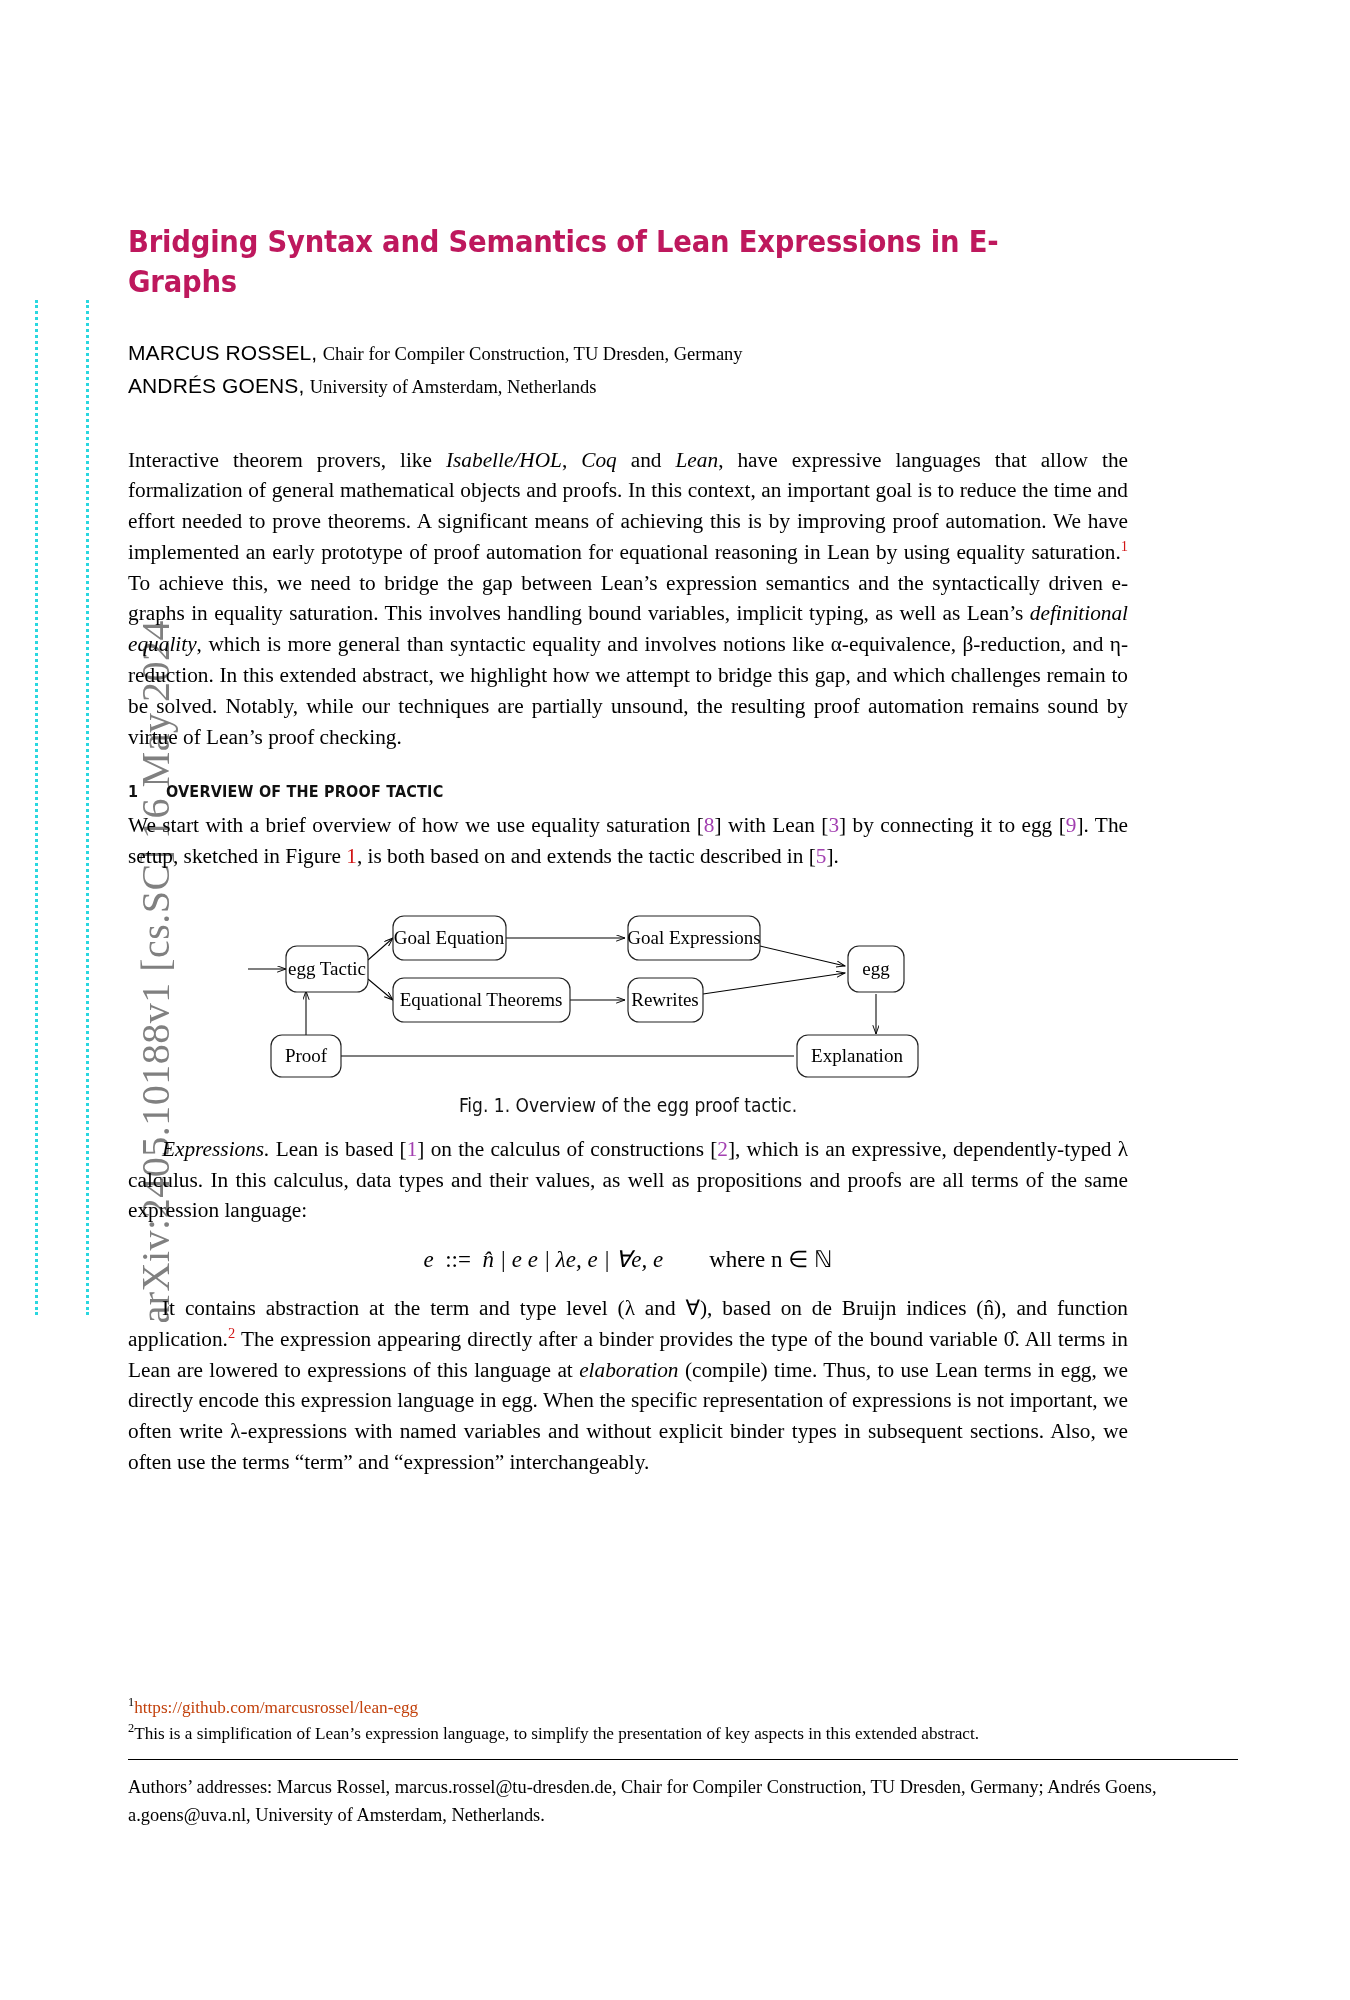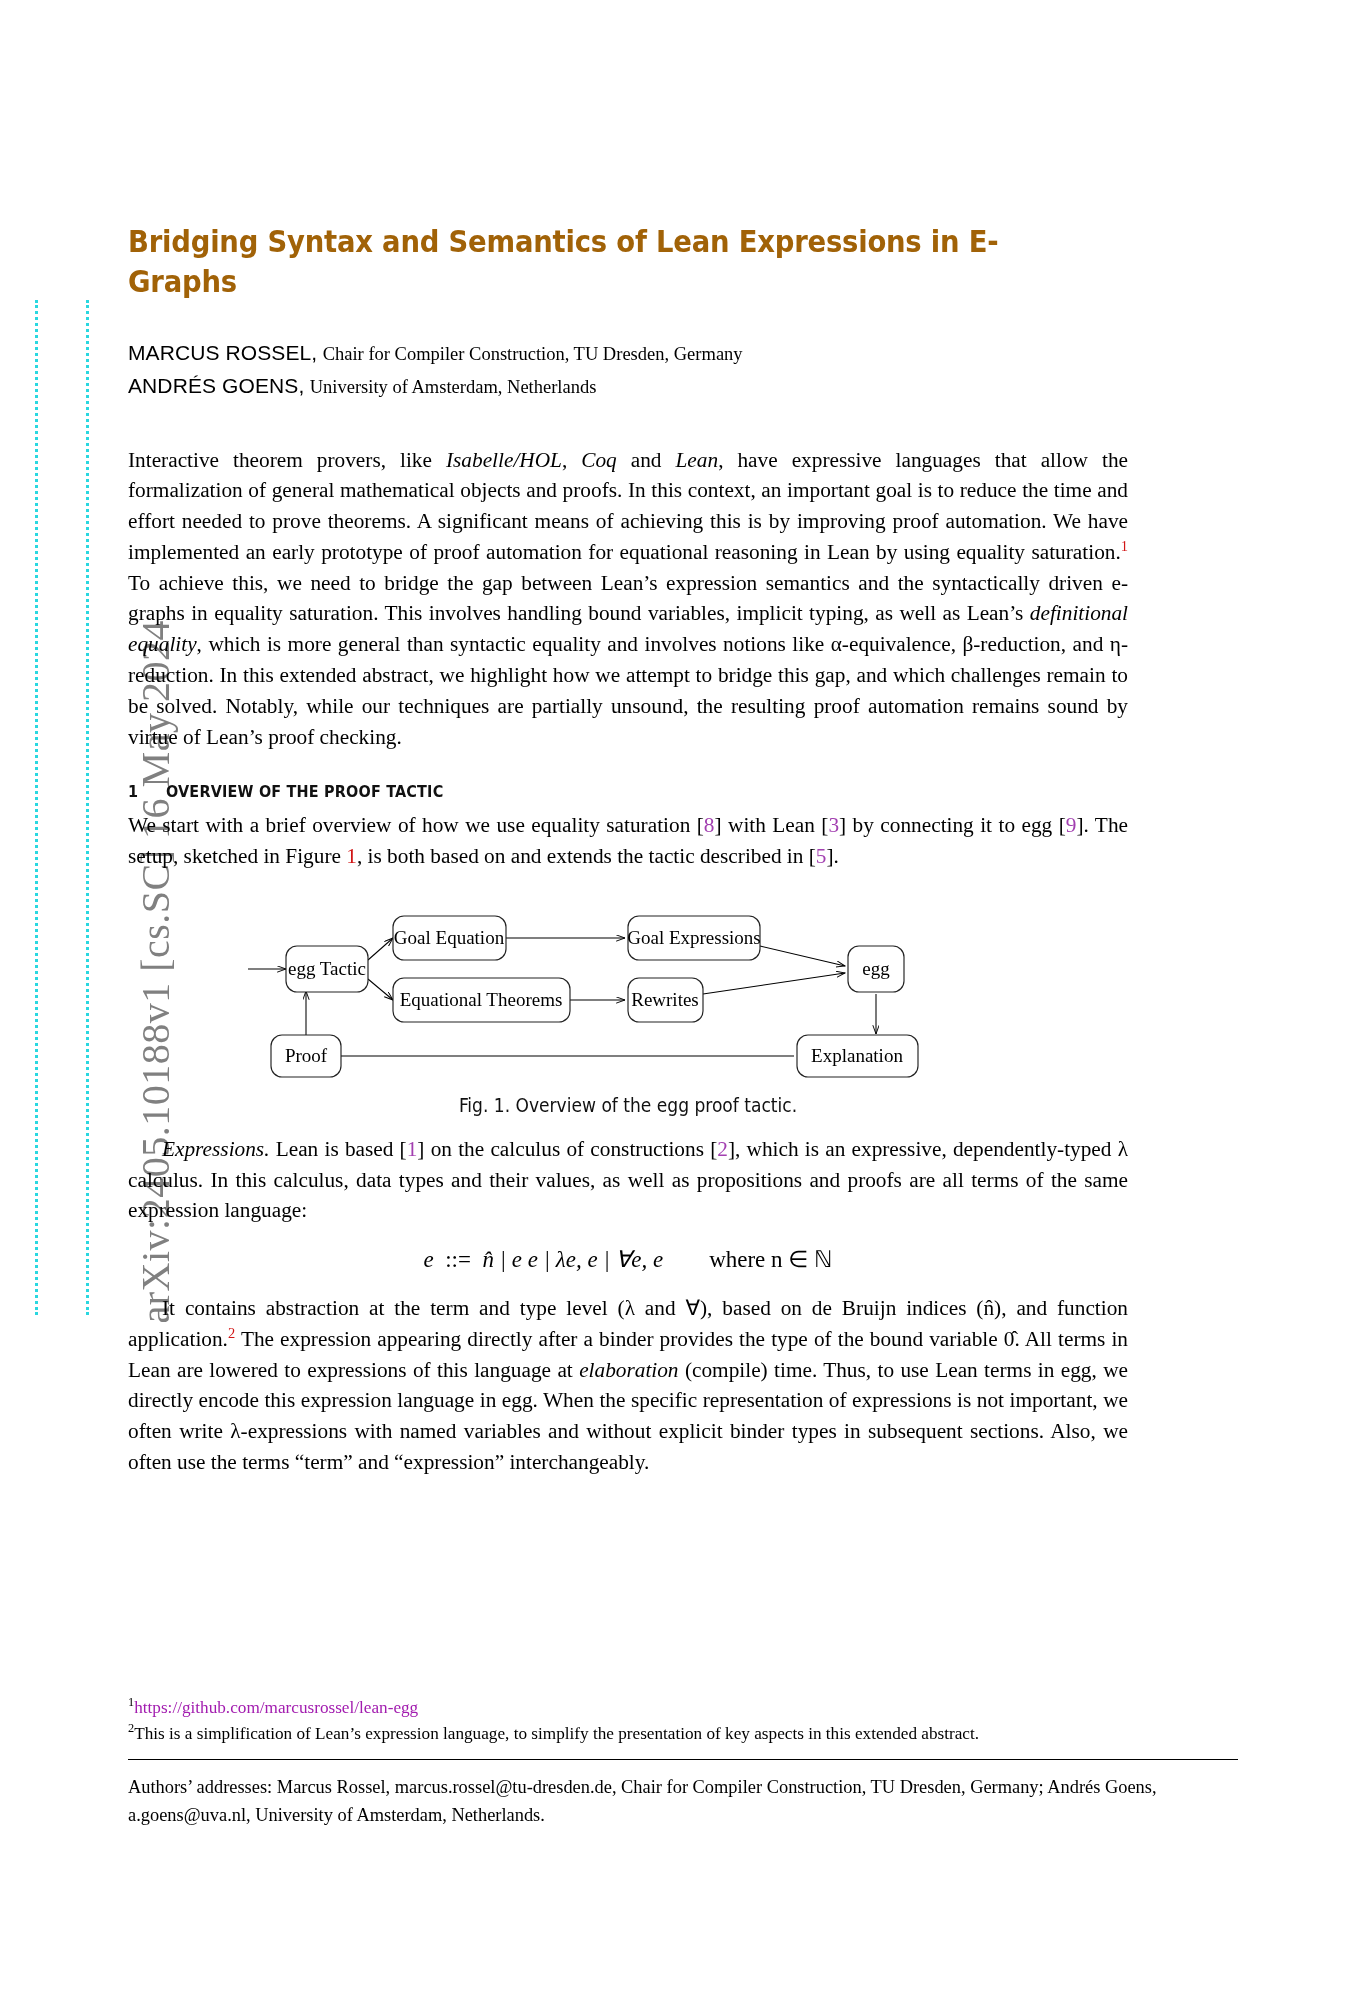--- a/index.html
+++ b/index.html
@@ -56,21 +56,21 @@
 
   
   #title {
     margin:222px 0 0 0;
     font-family:"DejaVu Sans Condensed","Liberation Sans", sans-serif;
     font-weight:bold;
     font-size:30.5px;
     line-height:1.30;
     letter-spacing:-0.2px;
     width:880px;
-    color:#a16207;
+    color:#be185d;
   }
 
   
   #authors { margin-top:36px; }
   .author-line {
     font-size:21.5px;
     line-height:1.52;
     white-space:nowrap;
   }
   .author-name {
@@ -115,21 +115,21 @@
     line-height:1.445;
     text-align:justify;
     margin:0;
   }
   .indent { text-indent:34px; }
 
   em, .it { }
   .cite  { color:#a23fb0; }
   .figref{ color:#d11515; }
   .fnmark{ color:#d11515; font-size:0.68em; vertical-align:super; line-height:0; }
-  .url   { color:#a21caf; }
+  .url   { color:#c2410c; }
 
   
   #figure-wrap {
     margin-top:22px;
     width:1000px;
     display:flex;
     flex-direction:column;
     align-items:center;
   }
   #fig-caption {

